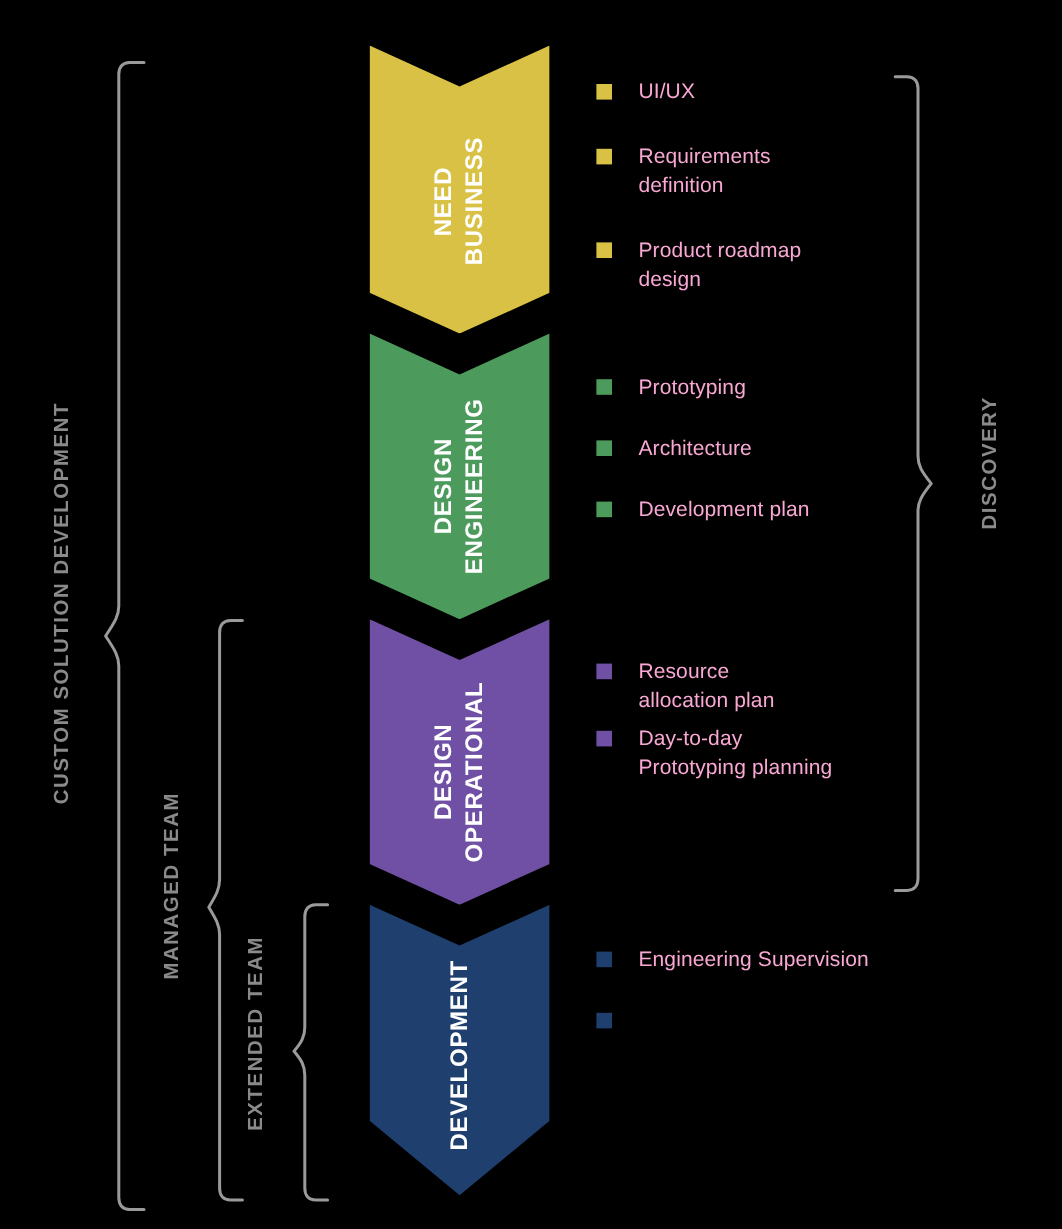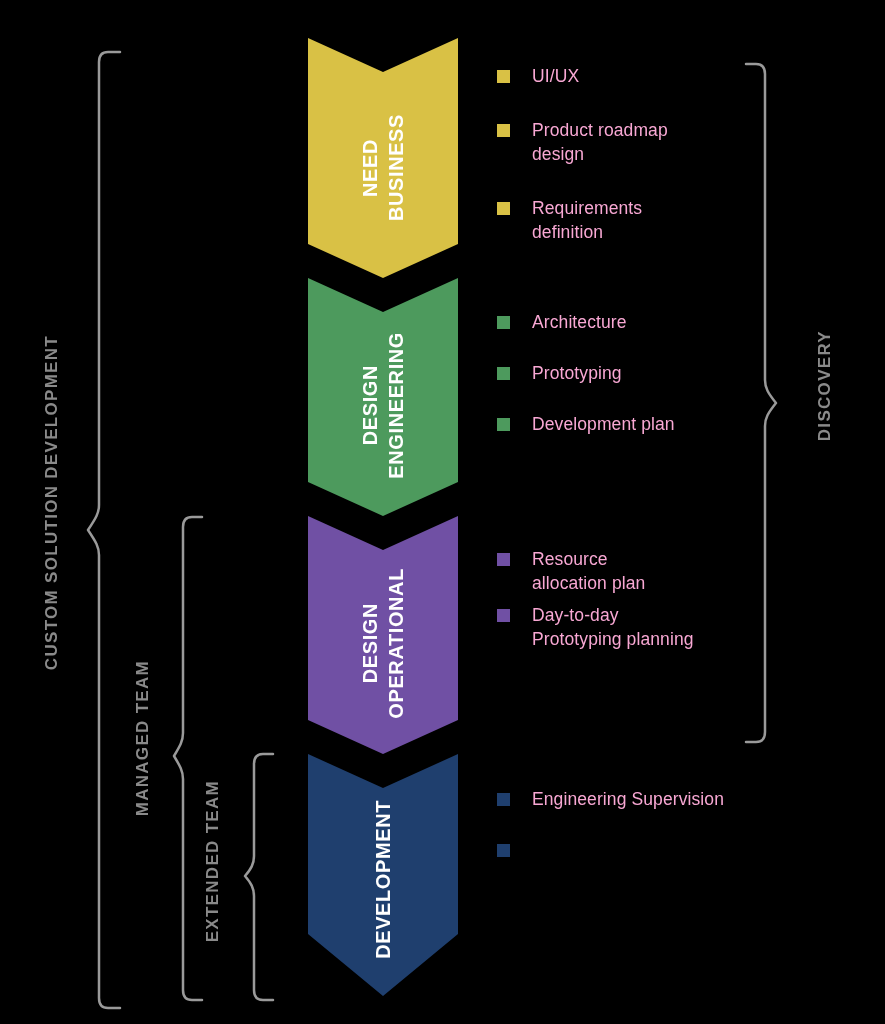--- a/index.html
+++ b/index.html
@@ -221,38 +221,38 @@
 
   </div>
 
   <div class="bullet-group group-1">
     <div class="bullet-item">
       <span class="bullet-square" style="background:#d9c145;"></span>
       <span class="bullet-text">UI/UX</span>
     </div>
     <div class="bullet-item">
       <span class="bullet-square" style="background:#d9c145;"></span>
+      <span class="bullet-text">Requirements
+definition</span>
+    </div>
+    <div class="bullet-item">
+      <span class="bullet-square" style="background:#d9c145;"></span>
       <span class="bullet-text">Product roadmap
 design</span>
     </div>
-    <div class="bullet-item">
-      <span class="bullet-square" style="background:#d9c145;"></span>
-      <span class="bullet-text">Requirements
-definition</span>
-    </div>
   </div>
 
   <div class="bullet-group group-2">
+    <div class="bullet-item">
+      <span class="bullet-square" style="background:#4d9a5d;"></span>
+      <span class="bullet-text">Prototyping</span>
+    </div>
     <div class="bullet-item">
       <span class="bullet-square" style="background:#4d9a5d;"></span>
       <span class="bullet-text">Architecture</span>
-    </div>
-    <div class="bullet-item">
-      <span class="bullet-square" style="background:#4d9a5d;"></span>
-      <span class="bullet-text">Prototyping</span>
     </div>
     <div class="bullet-item">
       <span class="bullet-square" style="background:#4d9a5d;"></span>
       <span class="bullet-text">Development plan</span>
     </div>
   </div>
 
   <div class="bullet-group group-3">
     <div class="bullet-item">
       <span class="bullet-square" style="background:#7050a4;"></span>

